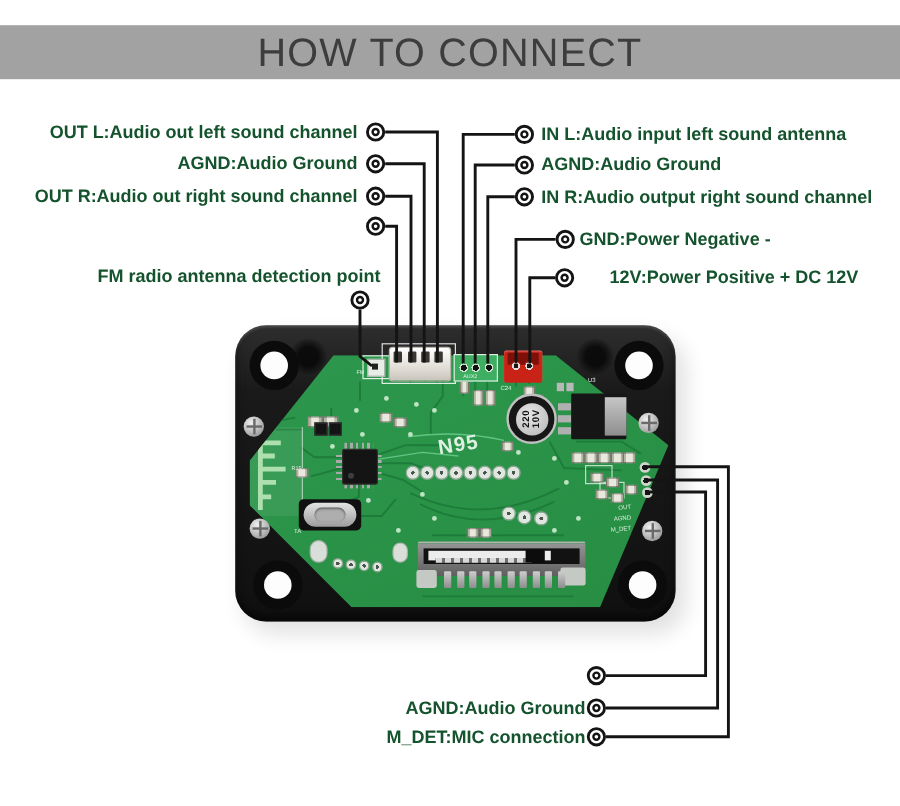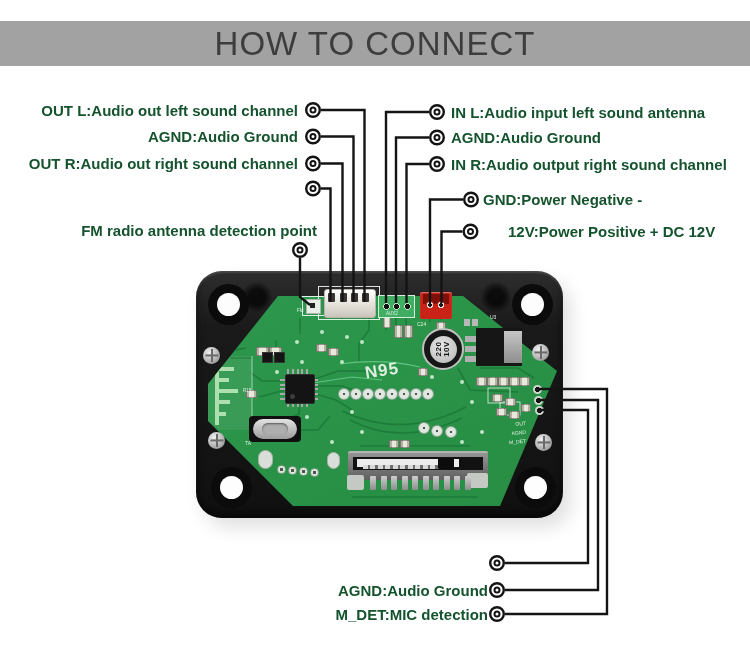--- a/index.html
+++ b/index.html
@@ -359,14 +359,14 @@
   <div class="lbl" style="right:452px;top:155px;margin-left:16px;">OUT R:Audio out right sound channel</div>
   <div class="lbl" style="right:433px;top:222px;">FM radio antenna detection point</div>
 
   <div class="lbl" style="left:451px;top:104px;">IN L:Audio input left sound antenna</div>
   <div class="lbl" style="left:451px;top:129px;">AGND:Audio Ground</div>
   <div class="lbl" style="left:451px;top:156px;">IN R:Audio output right sound channel</div>
   <div class="lbl" style="left:483px;top:191px;">GND:Power Negative -</div>
   <div class="lbl" style="left:480px;top:223px;margin-left:28px;">12V:Power Positive + DC 12V</div>
 
   <div class="lbl" style="right:262px;top:582px;">AGND:Audio Ground</div>
-  <div class="lbl" style="right:262px;top:606px;">M_DET:MIC detection</div>
+  <div class="lbl" style="right:262px;top:606px;">M_DET:MIC connection</div>
 </div>
 
 </body></html>

